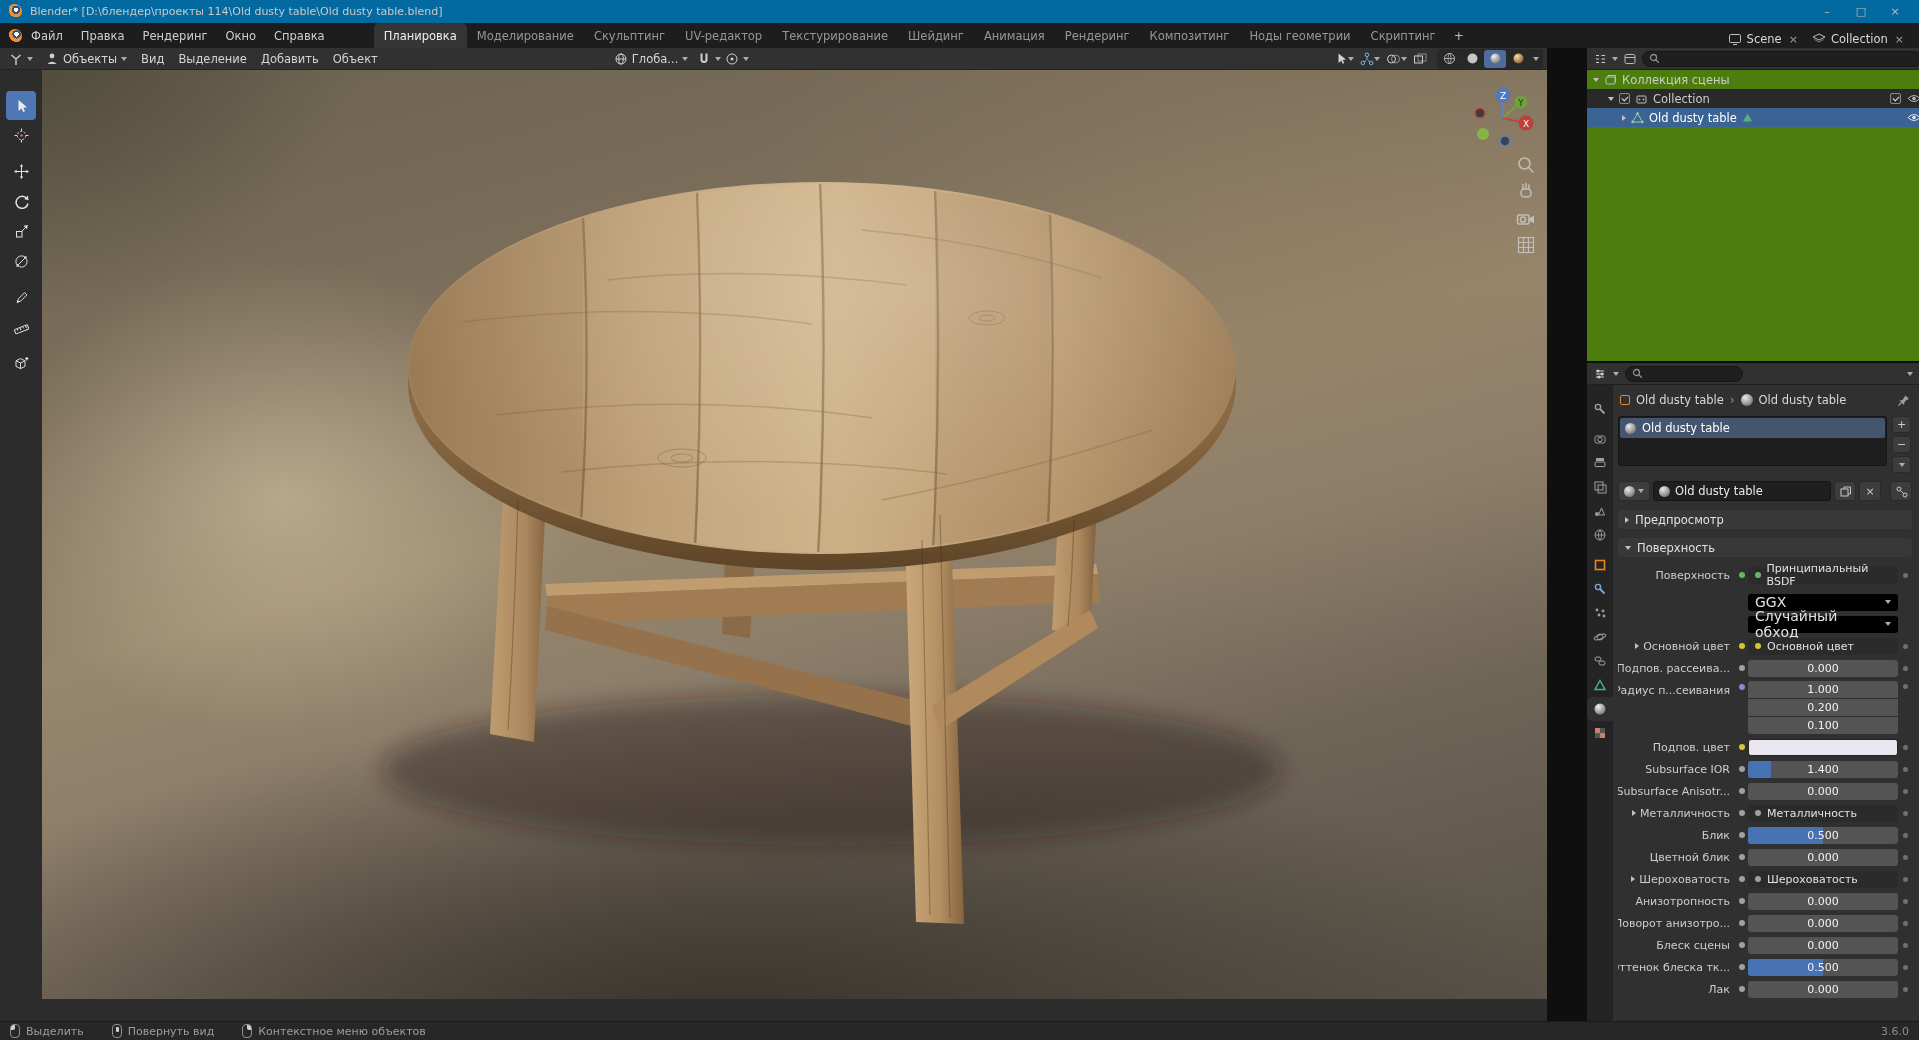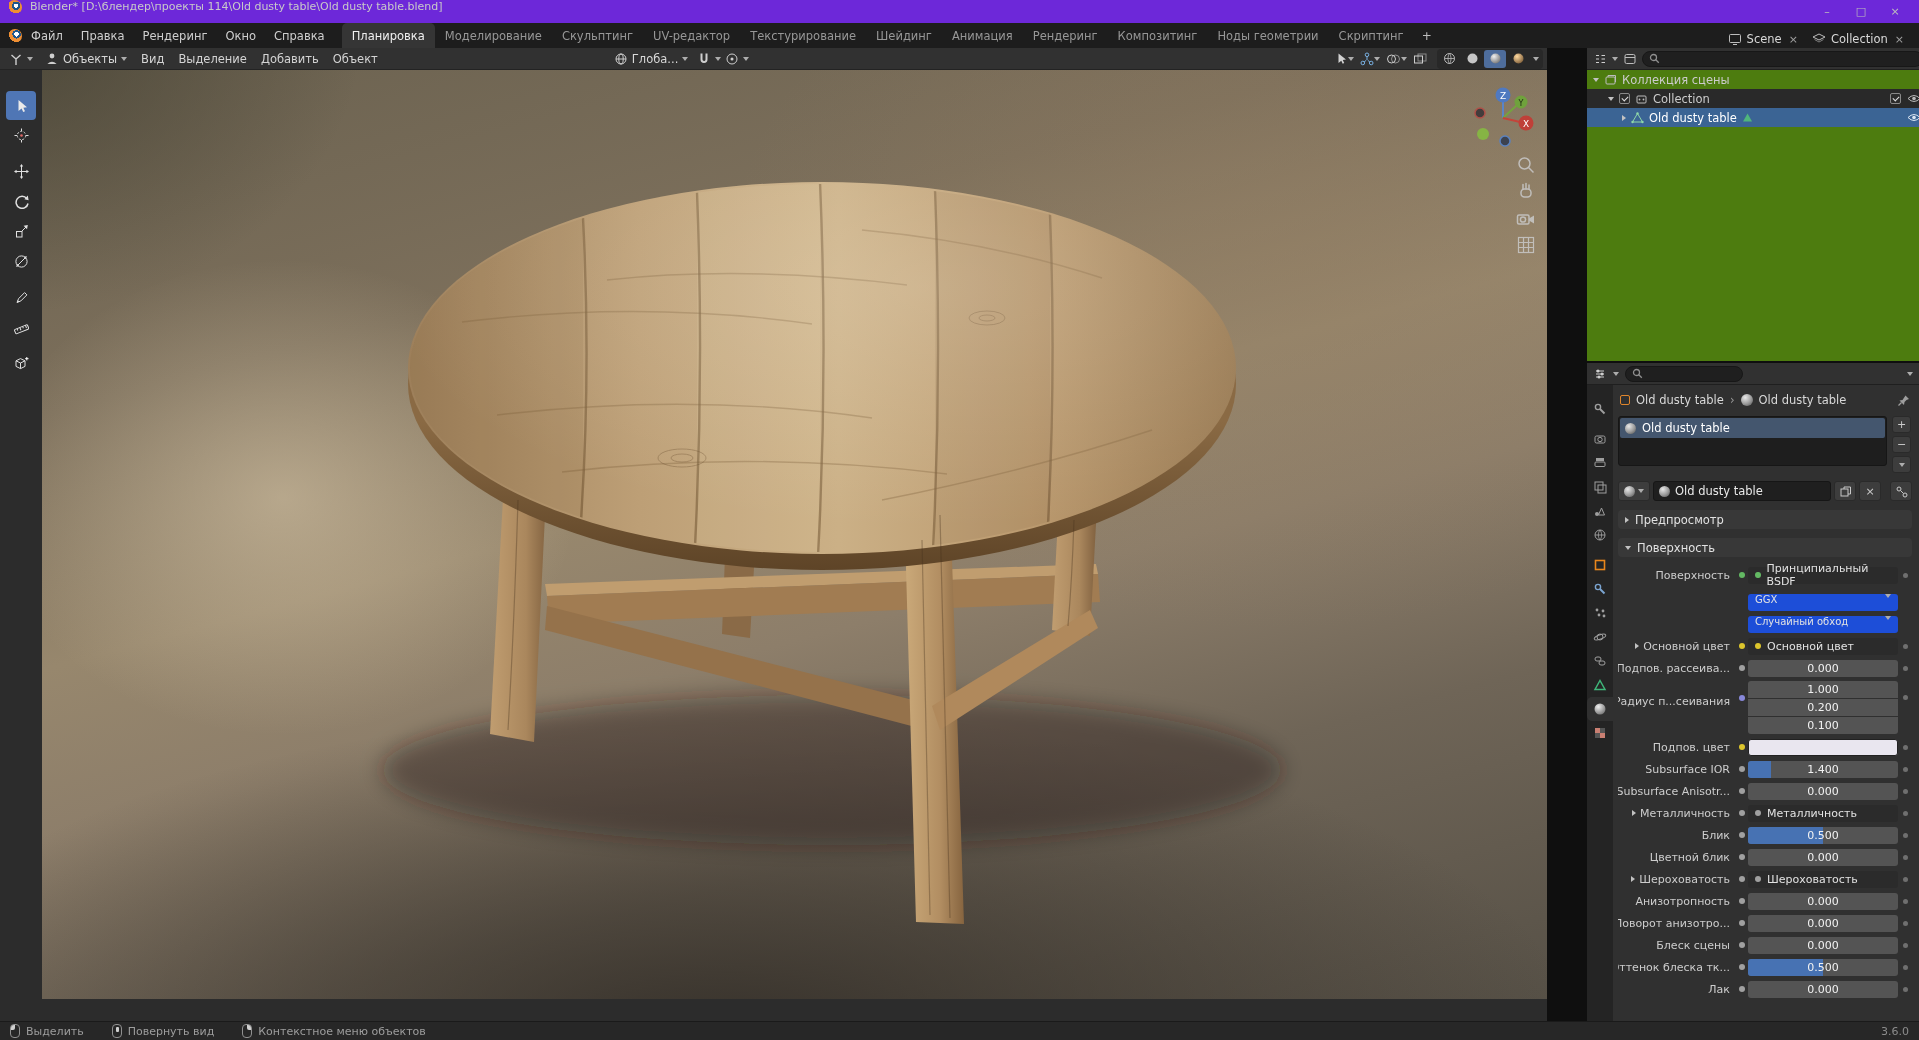--- a/index.html
+++ b/index.html
@@ -8,28 +8,28 @@
 .abs{position:absolute}
 .fx{display:flex;align-items:center}
 .sp{flex:1 1 auto}
 i{font-style:normal}
 svg{display:block}
 .chv{display:inline-block;width:0;height:0;border-left:3.5px solid transparent;border-right:3.5px solid transparent;border-top:4px solid #adadad}
 .tri-r{display:inline-block;width:0;height:0;border-top:3.5px solid transparent;border-bottom:3.5px solid transparent;border-left:4.5px solid #c2c2c2}
 .tri-d{display:inline-block;width:0;height:0;border-left:3.5px solid transparent;border-right:3.5px solid transparent;border-top:4.5px solid #c2c2c2}
 .blogo{width:15px;height:15px;border-radius:50%;background:radial-gradient(circle at 61% 38%,#ffffff 0 2.2px,#20578c 2.2px 4.2px,#ef8f33 4.2px 7.5px,rgba(0,0,0,0) 7.5px)}
 
-#titlebar{left:0;top:0;width:1919px;height:23px;background:#6d28d9;display:flex;align-items:flex-start;padding:0 7px;gap:8px}
+#titlebar{left:0;top:0;width:1919px;height:23px;background:#0369a1;display:flex;align-items:center;padding:0 7px;gap:8px}
 #titlebar .title{font-size:11px;color:#c9c9c9}
 .wctrl{margin-left:auto;display:flex}
 .wctrl span{width:34px;height:23px;display:flex;align-items:center;justify-content:center;color:#bdbdbd;font-size:11px}
 
 #topbar{left:0;top:23px;width:1919px;height:25px;background:#1d1d1d;display:flex;align-items:center;padding:0 8px}
 #topbar .menu{padding:0 9px;height:25px;display:flex;align-items:center;color:#cfcfcf;font-size:11.5px}
-#tabs{display:flex;margin-left:8px;height:25px}
+#tabs{display:flex;margin-left:40px;height:25px}
 #tabs .tab{padding:0 10px;height:25px;display:flex;align-items:center;color:#979797;font-size:11.5px;white-space:nowrap}
 #tabs .tab.active{background:#353535;color:#f0f0f0;border-radius:5px 5px 0 0}
 .tabplus{padding:0 8px;color:#bdbdbd;display:flex;align-items:center}
 .topsel{display:flex;align-items:flex-end;gap:5px;padding:0 7px;height:20px;color:#d9d9d9;font-size:11.5px}
 .xico{color:#9f9f9f;font-size:11px;padding-left:2px}
 
 #vp{left:0;top:48px;width:1547px;height:973px;background:#2c2c2c;overflow:hidden}
 .vhead{height:22px;background:#313131;display:flex;align-items:center;padding:0 4px;gap:2px;border-bottom:1px solid #232323}
 .hbtn{display:flex;align-items:center;gap:4px;padding:0 5px;height:20px;border-radius:4px;color:#d8d8d8;font-size:11.5px}
 .hmenu{padding:0 7px;color:#d4d4d4;font-size:11.5px}
@@ -98,26 +98,26 @@
 .lbl{width:118px;display:flex;align-items:center;justify-content:flex-end;gap:4px;padding-right:6px;color:#cdcdcd;font-size:11px;white-space:nowrap;overflow:hidden}
 .sockcol{width:12px;display:flex;justify-content:center}
 .dot{width:6px;height:6px;border-radius:50%;display:inline-block}
 .dot.gray{background:#a0a0a0}.dot.yellow{background:#dcc52c}.dot.green{background:#63b963}.dot.violet{background:#8888d9}
 .valcol{flex:1;height:17px;position:relative}
 .decocol{width:14px;display:flex;justify-content:center}
 .deco{width:5px;height:5px;border-radius:50%;background:#6f6f6f;display:inline-block}
 .nfield{height:17px;background:#545454;border-radius:3px;display:flex;align-items:center;justify-content:center;color:#f2f2f2;font-size:11px;position:relative;overflow:hidden}
 .nfield .fill{position:absolute;left:0;top:0;bottom:0;background:#4772b3}
 .nfield span{position:relative}
-.ddown{height:17px;background:#1d4ed8;border-radius:3px;display:flex;padding:0 7px;color:#e2e2e2;font-size:10px}
+.ddown{height:17px;background:#000000;border-radius:3px;display:flex;align-items:center;padding:0 7px;color:#e2e2e2;font-size:14px}
 .ddown .chv{margin-left:auto}
 .linkbtn{height:17px;background:#2b2b2b;border-radius:3px;display:flex;align-items:center;gap:6px;padding:0 7px;font-size:11px;color:#e2e2e2}
 .swatch{height:17px;border-radius:3px;background:#e9e6ef;border:1px solid #222222}
 .vec{height:auto;align-items:flex-start}
-.vec .lbl,.vec .sockcol,.vec .decocol{margin-top:14px}
+.vec .lbl,.vec .sockcol,.vec .decocol{margin-top:3px}
 .vstack{display:flex;flex-direction:column;gap:1px;height:auto}
 .vstack .nfield{border-radius:0}
 .vstack .nfield:first-child{border-radius:3px 3px 0 0}
 .vstack .nfield:last-child{border-radius:0 0 3px 3px}
 
 #status{left:0;top:1021px;width:1919px;height:19px;background:#272727;display:flex;align-items:center;padding:0 10px;gap:28px;font-size:11px;color:#9d9d9d;border-top:1px solid #1a1a1a}
 #status .grp{display:flex;align-items:center}
 #status .ver{margin-left:auto;color:#8c8c8c}
 .mouse{width:10px;height:14px;border:1px solid #909090;border-radius:4px;position:relative;display:inline-block;margin-right:6px}
 .mouse i{position:absolute;background:#cfcfcf}

